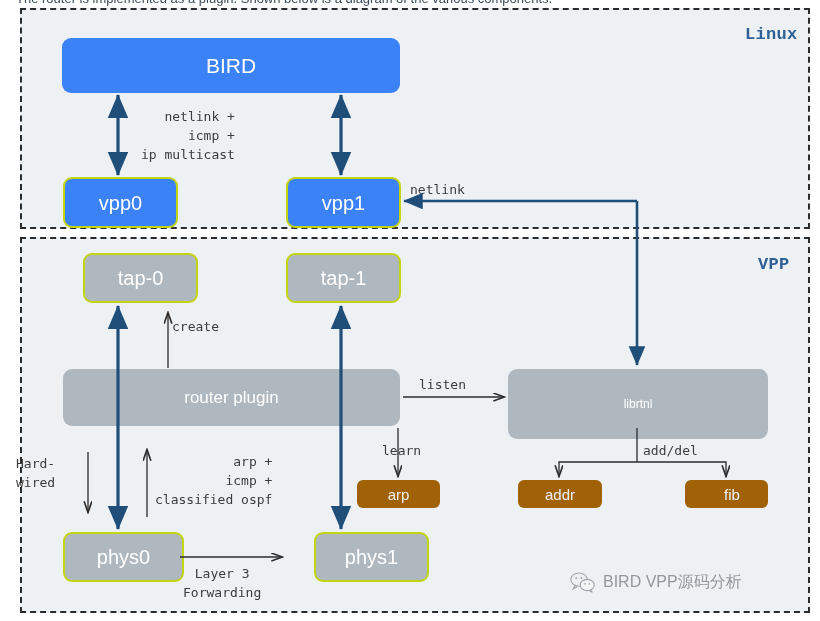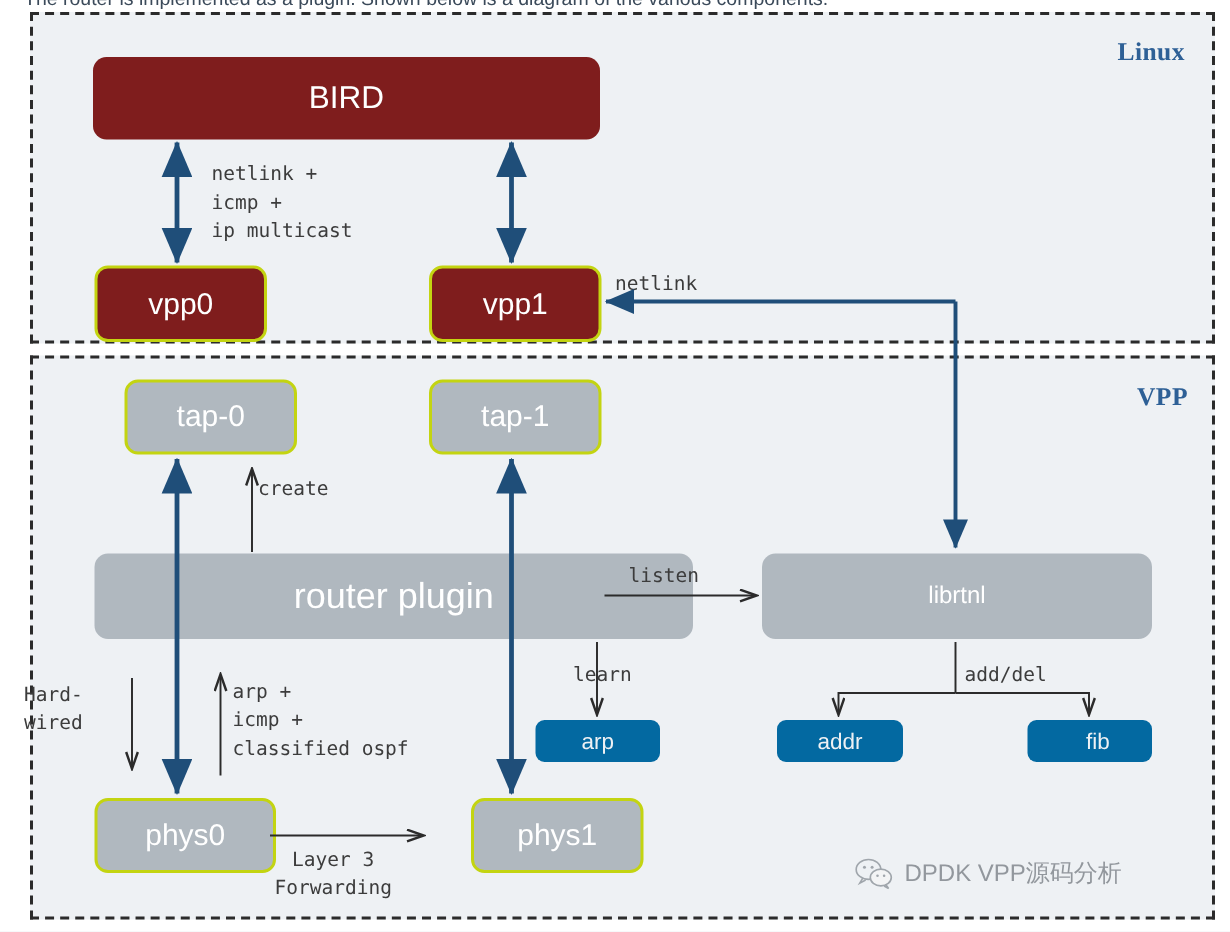--- a/index.html
+++ b/index.html
@@ -21,49 +21,50 @@
   }
   #panel-linux { left:20px; top:8px;  width:790px; height:221px; }
   #panel-vpp   { left:20px; top:237px; width:790px; height:376px; }
 
   .panel-label {
     position:absolute;
     color:#2e6096;
     font-size:17px;
     font-weight:bold;
     letter-spacing:0.3px;
-    font-family:Liberation Serif, serif;
+    font-family:Liberation Mono, monospace;
   }
 
   
   .node {
     position:absolute;
     display:flex;
     align-items:center;
     justify-content:center;
     color:#ffffff;
     border-radius:9px;
     font-family:"Liberation Sans", sans-serif;
     text-align:center;
     line-height:1;
   }
-  .node.blue      { background:#7f1d1d; }
+  .node.blue      { background:#3b82f6; }
   .node.blue.bord { border:2px solid #c3d411; }
   .node.gray      { background:#b0b8bf; }
   .node.gray.bord { border:2px solid #c3d411; }
-  .node.small     { background:#0369a1; border-radius:6px; font-size:15px; color:#eef1f4;text-align:center; }
+  .node.small     { background:#a16207; border-radius:6px; font-size:15px; color:#eef1f4;text-align:center; }
 
   
   .elabel {
     position:absolute;
     font-family:"DejaVu Sans Mono", monospace;
     font-size:13px;
     color:#3c3c3c;
     white-space:pre;
     line-height:1.45;
+    text-align:right;
   }
 
   
   #wires { position:absolute; left:0; top:0; width:820px; height:621px; pointer-events:none; }
 
   
   #watermark {
     position:absolute;
     left:570px; top:572px;
     display:flex; align-items:center; gap:7px;
@@ -108,25 +109,25 @@
   <div class="panel-label" style="left:758px; top:255px;">VPP</div>
 
   <div class="node gray bord" id="tap0" style="left:63px; top:253px; width:115px; height:50px; font-size:20px;margin-left:20px;">
     <span>tap-0</span>
   </div>
 
   <div class="node gray bord" id="tap1" style="left:286px; top:253px; width:115px; height:50px; font-size:20px;">
     <span>tap-1</span>
   </div>
 
-  <div class="node gray" id="router-plugin" style="left:63px; top:369px; width:399px; height:57px; font-size:24px;">
+  <div class="node gray" id="router-plugin" style="left:63px; top:369px; width:337px; height:57px; font-size:17px;">
     <span>router plugin</span>
   </div>
 
-  <div class="node gray" id="librtnl" style="left:508px; top:369px; width:260px; height:57px; font-size:16px;">
+  <div class="node gray" id="librtnl" style="left:508px; top:369px; width:260px; height:70px; font-size:12px;">
     <span>librtnl</span>
   </div>
 
   <div class="node small" id="arp" style="left:357px; top:480px; width:83px; height:28px;">
     <span>arp</span>
   </div>
 
   <div class="node small" id="addr" style="left:518px; top:480px; width:84px; height:28px;">
     <span>addr</span>
   </div>
@@ -212,16 +213,16 @@
     <svg class="wm-icon" width="26" height="21" viewBox="0 0 26 21" xmlns="http://www.w3.org/2000/svg">
       <ellipse cx="9" cy="7.6" rx="8.2" ry="6.6" fill="none" stroke="#9aa0a6" stroke-width="1.1"></ellipse>
       <path d="M5.2,13.4 L3.2,16.8 L7.1,14.7" fill="none" stroke="#9aa0a6" stroke-width="1.1"></path>
       <circle cx="6.3" cy="6.1" r="1" fill="#9aa0a6"></circle>
       <circle cx="11.4" cy="6.1" r="1" fill="#9aa0a6"></circle>
       <ellipse cx="17.2" cy="13" rx="7" ry="5.6" fill="#f4f5f6" stroke="#9aa0a6" stroke-width="1.1"></ellipse>
       <path d="M20.5,17.7 L22.4,20.3 L19.4,18.7" fill="none" stroke="#9aa0a6" stroke-width="1.1"></path>
       <circle cx="15" cy="11.8" r="0.85" fill="#9aa0a6"></circle>
       <circle cx="19.4" cy="11.8" r="0.85" fill="#9aa0a6"></circle>
     </svg>
-    <span>DPDK VPP源码分析</span>
+    <span>BIRD VPP源码分析</span>
   </div>
 
 </div>
 
 </body></html>

